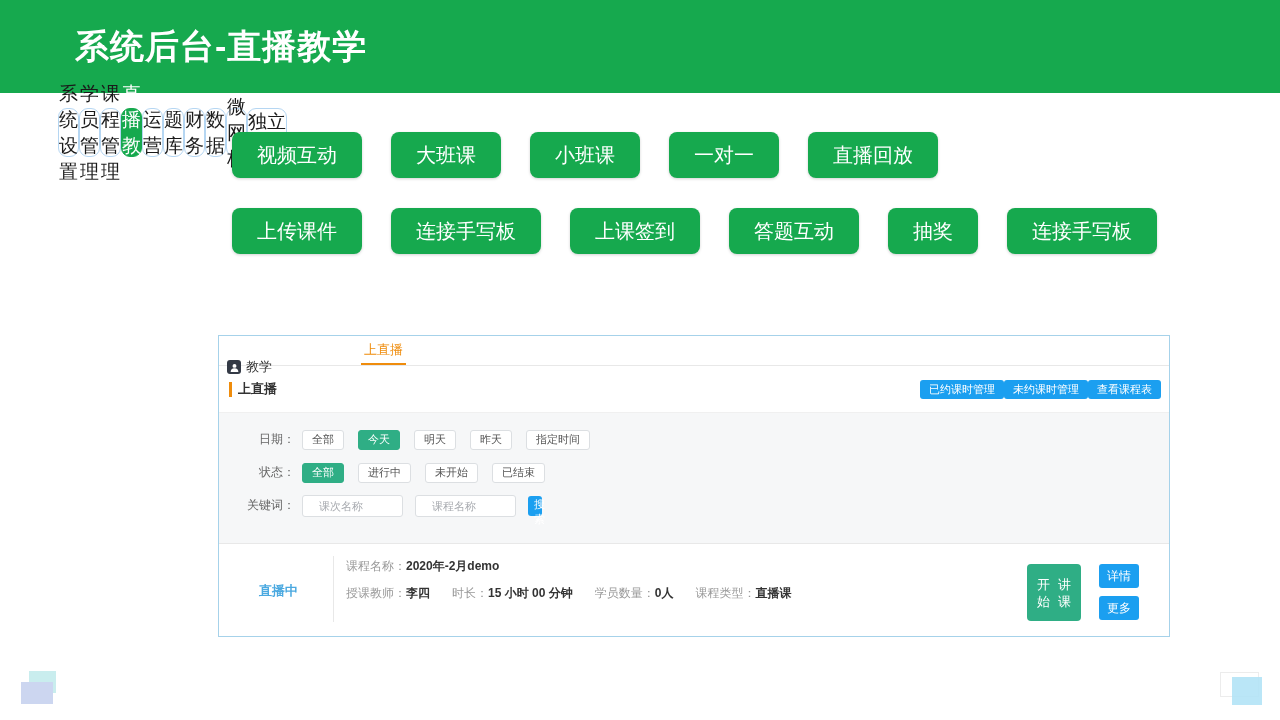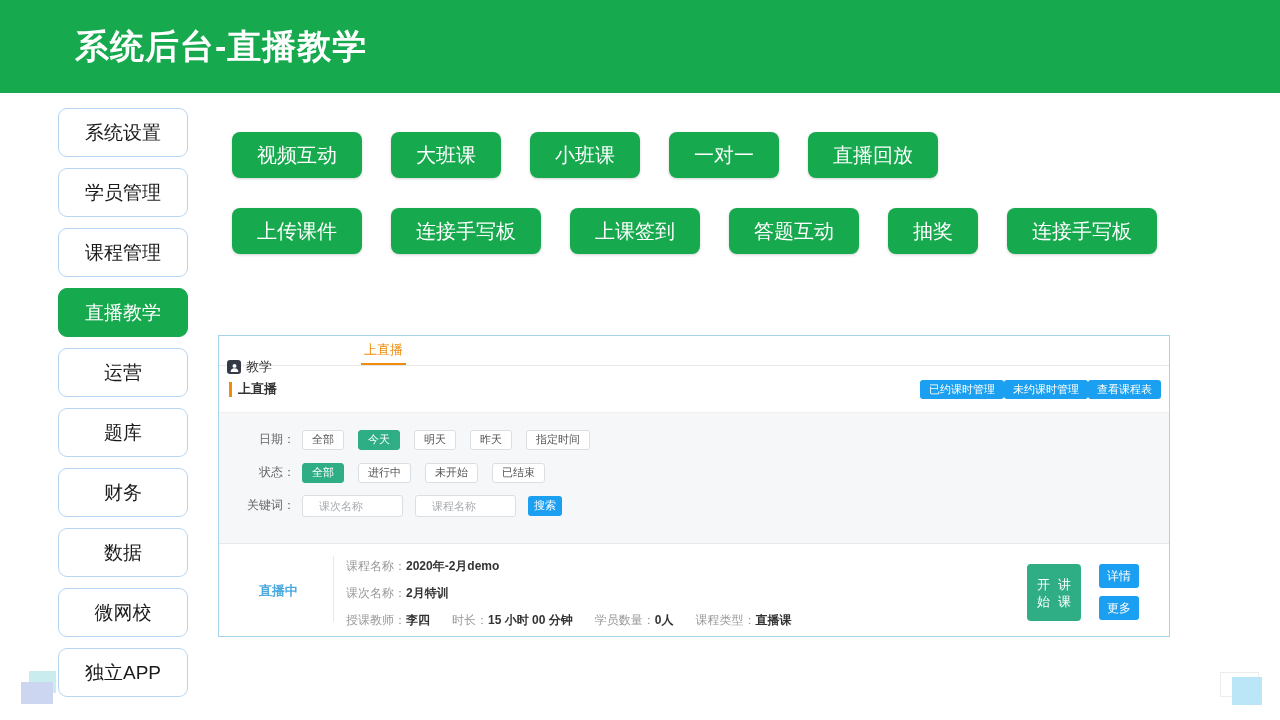--- a/index.html
+++ b/index.html
@@ -6,21 +6,21 @@
   .stage { position:relative; width:1280px; height:720px; background:#fff;
            font-family:"Liberation Sans",sans-serif; overflow:hidden; }
 
   
   .topbar { position:absolute; left:0; top:0; width:1280px; height:93px;
             background:#16a94e; display:flex; align-items:center; }
   .topbar h1 { margin:0 0 0 75px; color:#fff; font-size:34px; font-weight:700; letter-spacing:1px; }
 
   
   .sidebar { position:absolute; left:58px; top:108px; width:130px;
-             display:flex; flex-direction:column; gap:11px; }
+             display:flex; }
   .side-item { height:49px; box-sizing:border-box; background:#fff;
                border:1px solid #b5d6f2; border-radius:9px;
                display:flex; align-items:center; justify-content:center;
                font-size:19px; color:#1a1a1a; cursor:pointer; }
   .side-item.active { background:#16a94e; border-color:#16a94e; color:#fff; }
 
   
   .features { position:absolute; left:232px; top:132px; }
   .feat-row { display:flex; gap:29px; }
   .feat-row.second { margin-top:30px; }
@@ -56,21 +56,21 @@
   .f-row { display:flex; align-items:center; height:33px; }
   .f-label { width:56px; text-align:right; margin-right:7px; font-size:12px; color:#666; white-space:nowrap; }
   .chip { height:20px; box-sizing:border-box; border:1px solid #dcdfe2; background:#fff;
           border-radius:3px; font-size:11px; color:#555; padding:0 9px; margin-right:14px;
           display:flex; align-items:center; cursor:pointer; white-space:nowrap; }
   .chip.active { background:#2fae85; border-color:#2fae85; color:#fff; }
   .kw-input { width:101px; height:22px; box-sizing:border-box; border:1px solid #dcdfe2;
               border-radius:3px; background:#fff; font-size:11px; color:#333;
               padding:0 16px; margin-right:12px; font-family:inherit; }
   .kw-input::placeholder { color:#a8abb0; }
-  .search-btn { height:20px; width:34px; background:#1b9ff0; border:none; border-radius:3px;
+  .search-btn { height:20px; width:14px; background:#1b9ff0; border:none; border-radius:3px;
                 color:#fff; font-size:11px; cursor:pointer; font-family:Liberation Sans, sans-serif; }
 
   .course-row { position:relative; height:90px; }
   .row-status { position:absolute; left:40px; top:38px; font-size:13px; color:#4ba9e0; font-weight:700; }
   .vsep { position:absolute; left:114px; top:12px; bottom:12px; width:1px; background:#e8e8e8; }
   .detail { position:absolute; left:127px; top:9px; font-size:12px; }
   .d-line { height:27px; display:flex; align-items:center; }
   .pair { display:flex; margin-right:22px; white-space:nowrap; }
   .d-label { color:#999; }
   .d-value { color:#333; font-weight:700; }
@@ -187,26 +187,20 @@
       <span class="vsep"></span>
       <div class="detail">
         <div class="d-line">
           <span class="pair">
             <span class="d-label">课程名称：</span>
             <span class="d-value">2020年-2月demo</span>
           </span>
         </div>
         <div class="d-line">
           <span class="pair">
-            <span class="d-label">课次名称：</span>
-            <span class="d-value">2月特训</span>
-          </span>
-        </div>
-        <div class="d-line">
-          <span class="pair">
             <span class="d-label">授课教师：</span>
             <span class="d-value">李四</span>
           </span>
           <span class="pair">
             <span class="d-label">时长：</span>
             <span class="d-value">15 小时 00 分钟</span>
           </span>
           <span class="pair">
             <span class="d-label">学员数量：</span>
             <span class="d-value">0人</span>

